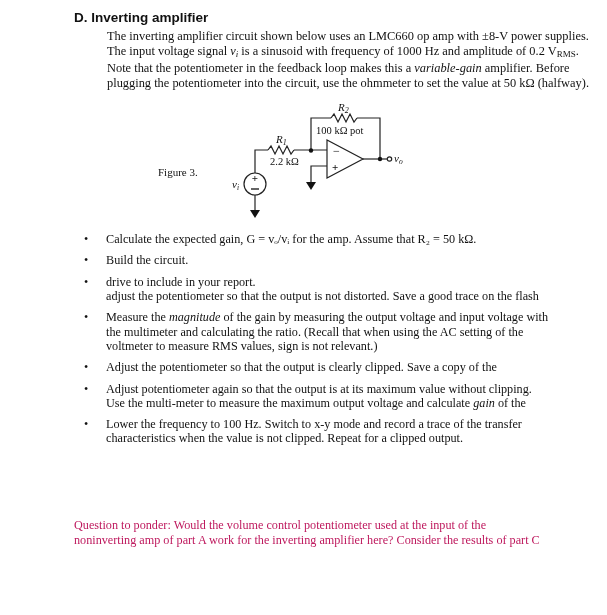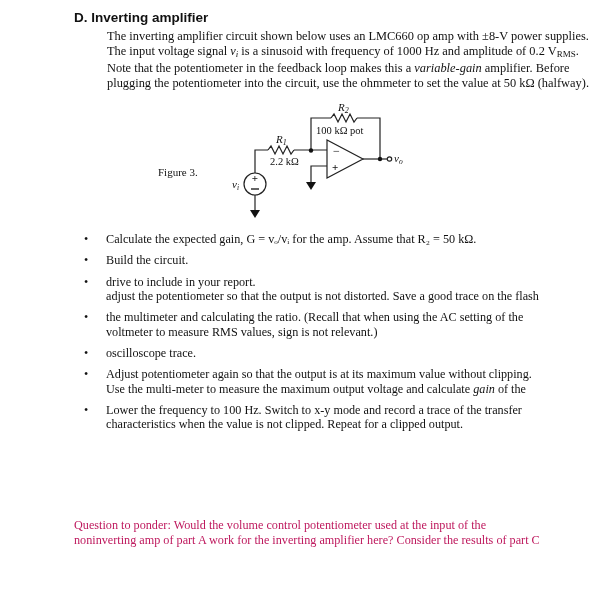--- a/index.html
+++ b/index.html
@@ -100,26 +100,27 @@
       <span class="dot">•</span>
       <span class="ln">Build the circuit.</span>
     </li>
     <li>
       <span class="dot">•</span>
       <span class="ln">drive to include in your report.</span>
       <span class="ln">adjust the potentiometer so that the output is not distorted.  Save a good trace on the flash</span>
     </li>
     <li>
       <span class="dot">•</span>
+      <span class="ln"><span>Measure the </span><span class="it">magnitude</span><span> of the gain by measuring the output voltage and input voltage with</span></span>
       <span class="ln">the multimeter and calculating the ratio.  (Recall that when using the AC setting of the</span>
       <span class="ln">voltmeter to measure RMS values, sign is not relevant.)</span>
     </li>
     <li>
       <span class="dot">•</span>
-      <span class="ln">oscilloscope trace.</span>
+      <span class="ln">Adjust the potentiometer so that the output is clearly clipped.  Save a copy of the</span>
     </li>
     <li>
       <span class="dot">•</span>
       <span class="ln">Adjust potentiometer again so that the output is at its maximum value without clipping.</span>
       <span class="ln"><span>Use the multi-meter to measure the maximum output voltage and calculate </span><span class="it">gain</span><span> of the</span></span>
     </li>
     <li>
       <span class="dot">•</span>
       <span class="ln">Lower the frequency to 100 Hz. Switch to x-y mode and record a trace of the transfer</span>
       <span class="ln">characteristics when the value is not clipped.  Repeat for a clipped output.</span>

